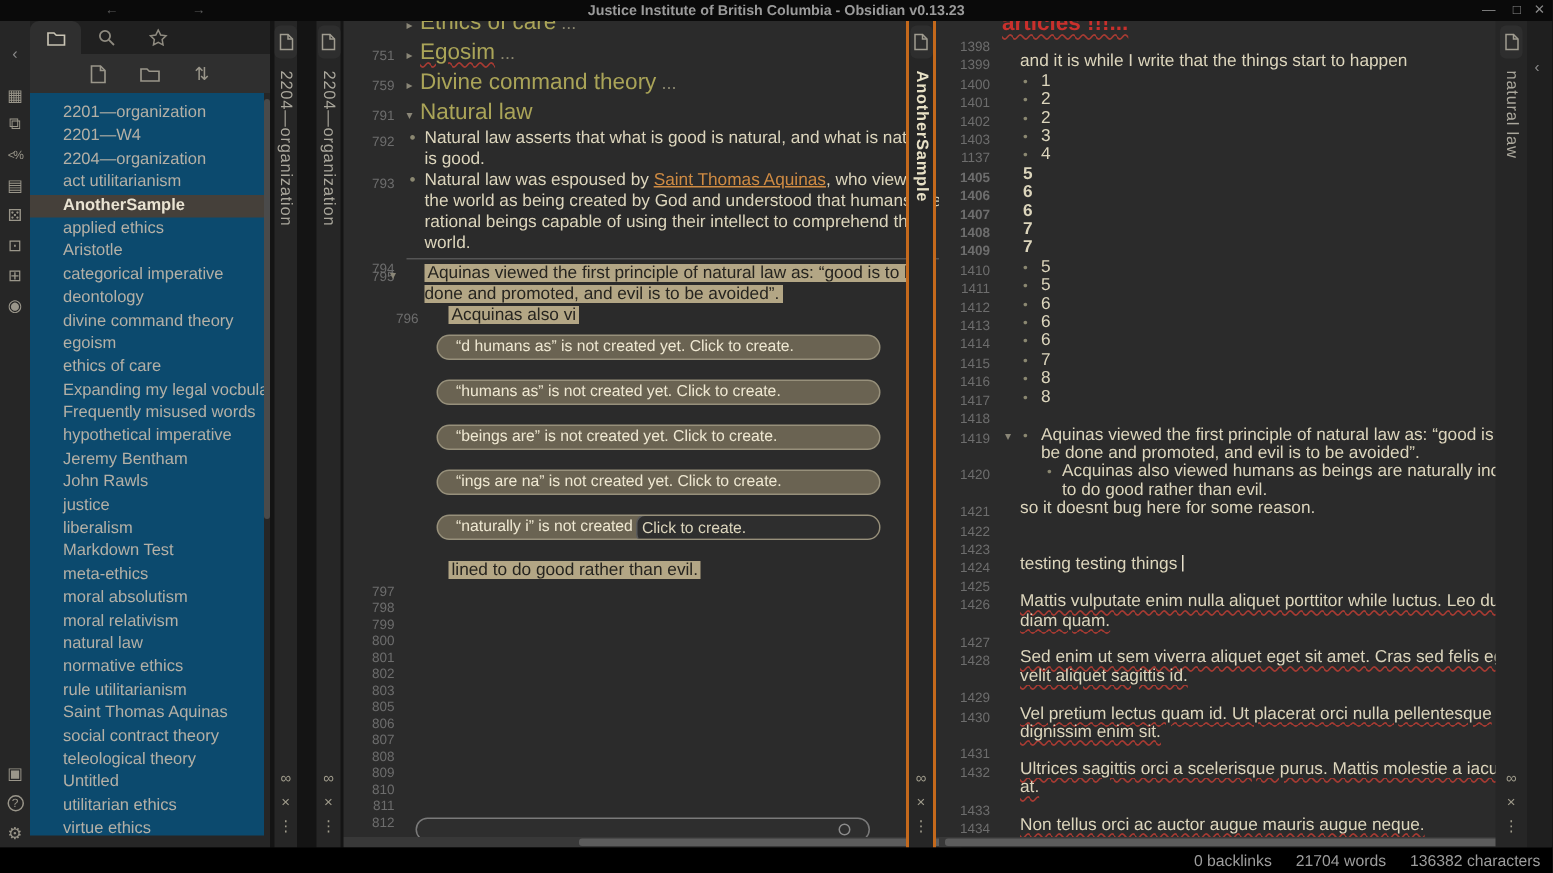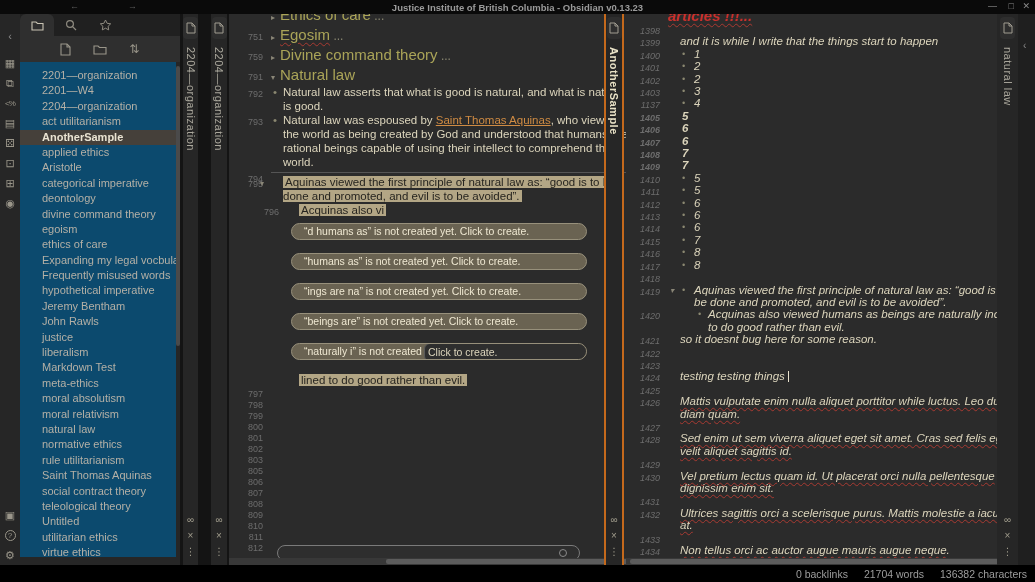--- a/index.html
+++ b/index.html
@@ -232,22 +232,22 @@
         <div class="mrow mbody"><span class="gut">793</span><span class="mbull">•</span><span>Natural law was espoused by </span><span class="mlink">Saint Thomas Aquinas</span><span>, who viewed the world as being created by God and understood that humans are rational beings capable of using their intellect to comprehend the world.</span></div>
         <div class="mrow">
           <span class="gut">794</span>
           <div class="mhr"></div>
         </div>
         <div class="mrow mbody"><span class="gut">795</span><span class="selmark">▾</span><span class="hl">Aquinas viewed the first principle of natural law as: “good is to be done and promoted, and evil is to be avoided”.</span></div>
         <div class="mrow mbody subind"><span class="gut">796</span><span class="hl">Acquinas also vi</span></div>
         <div class="tipstack">
           <div class="tip">“d humans as” is not created yet. Click to create.</div>
           <div class="tip">“humans as” is not created yet. Click to create.</div>
+          <div class="tip">“beings are” is not created yet. Click to create.</div>
           <div class="tip">“ings are na” is not created yet. Click to create.</div>
-          <div class="tip">“beings are” is not created yet. Click to create.</div>
           <div class="tip">“naturally i” is not created yet. Click to create.<div class="tipdark">Click to create.</div></div>
         </div>
         <div class="mrow mbody subind"><span class="hl">lined to do good rather than evil.</span></div>
         <div class="blankrow">
           <span class="gut">797</span>
         </div>
         <div class="blankrow">
           <span class="gut">798</span>
         </div>
         <div class="blankrow">
@@ -308,21 +308,21 @@
         </svg>
       </div>
       <div class="vtitle activettl">AnotherSample</div>
       <div class="pbot">
         <span class="pico">∞</span>
         <span class="pico">×</span>
         <span class="pico">⋮</span>
       </div>
     </div>
 
-  <div class="editor" id="righteditor" style="left:626px; width:408px;font-style:italic;">
+  <div class="editor" id="righteditor" style="left:626px; width:408px;">
     <div class="redhead spell">articles !!!...</div>
     <div class="edcontent" id="rightcontent" style="margin-top:9px;">
         <div class="rrow blank">
           <span class="gut">1398</span>
         </div>
         <div class="rrow"><span class="gut">1399</span><span>and it is while I write that the things start to happen</span></div>
         <div class="rrow bullet"><span class="gut">1400</span><span class="rbull">•</span><span>1</span></div>
         <div class="rrow bullet"><span class="gut">1401</span><span class="rbull">•</span><span>2</span></div>
         <div class="rrow bullet"><span class="gut">1402</span><span class="rbull">•</span><span>2</span></div>
         <div class="rrow bullet"><span class="gut">1403</span><span class="rbull">•</span><span>3</span></div>

